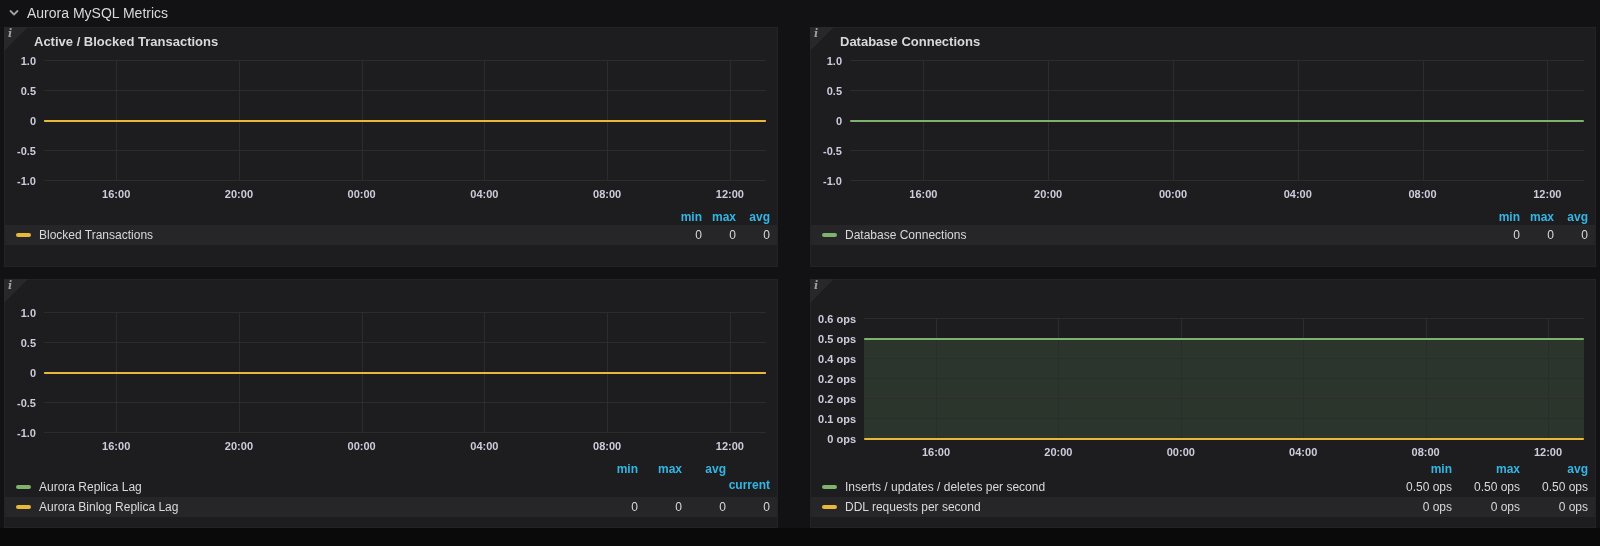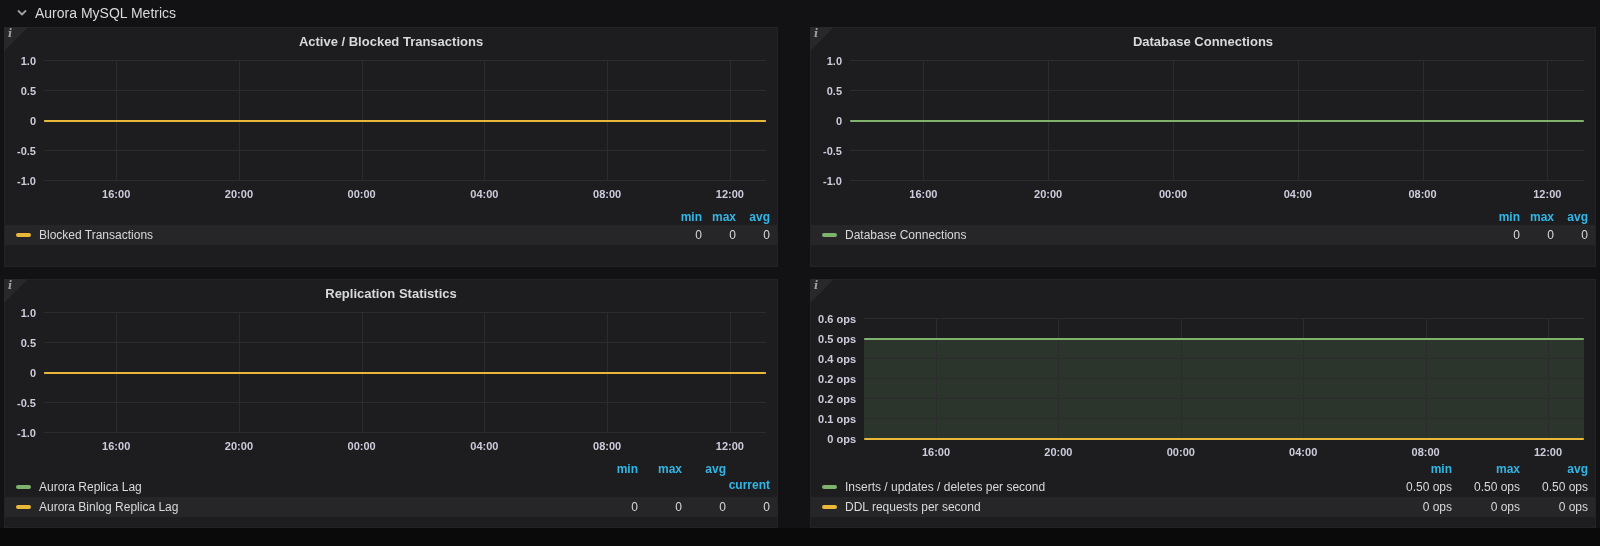--- a/index.html
+++ b/index.html
@@ -5,35 +5,35 @@
   html,body{margin:0;padding:0;}
   body{
     width:1600px;height:546px;position:relative;overflow:hidden;
     background:#121214;
     font-family:"Liberation Sans", sans-serif;
     -webkit-font-smoothing:antialiased;
   }
   
   .row-header{
     position:absolute;left:0;top:0;height:25px;width:100%;
-    display:flex;align-items:center;gap:7px;padding-left:16px;box-sizing:border-box;
+    display:flex;align-items:center;gap:7px;padding-left:8px;box-sizing:border-box;
     color:#d8d9da;font-size:14px;cursor:pointer;
   }
   .row-header .chev{display:flex;align-items:center;}
   
   .panel{
     position:absolute;background:#1d1d1f;
     box-shadow:0 0 0 1px #232325 inset;
   }
   .p1{left:4px;  top:27px;  width:774px; height:240px;}
   .p2{left:810px;top:27px;  width:786px; height:240px;}
   .p3{left:4px;  top:279px; width:774px; height:249px;}
   .p4{left:810px;top:279px; width:786px; height:249px;}
   .panel-title{
-    position:absolute;top:7px;left:30px;right:30px;text-align:center;
+    position:absolute;top:7px;left:30px;right:30px;
     color:#d8d9da;font-size:13px;font-weight:700;cursor:pointer;white-space:nowrap;
     overflow:hidden;text-overflow:ellipsis;
   }
   .info-corner{
     position:absolute;top:0;left:0;width:0;height:0;z-index:6;cursor:pointer;
     border-top:24px solid #28282b;border-right:24px solid transparent;
   }
   .info-corner .glyph{
     position:absolute;top:-24px;left:4px;
     font:italic 700 11px "DejaVu Serif", serif;color:#9fa0a3;
@@ -176,21 +176,20 @@
         <div class="lcol" style="width: 34px;">0</div>
         <div class="lcol" style="width: 34px;">0</div>
       </div>
     </div>
 </div>
 
 <div class="panel p3">
   <div class="info-corner">
       <span class="glyph">i</span>
     </div>
-  <div class="panel-title">Replication Statistics</div>
   <div class="plot">
       <div class="hgrid" style="top: calc(0% - 1px);"></div>
       <div class="ylabel" style="top: 0%;">1.0</div>
       <div class="hgrid" style="top: calc(25% - 1px);"></div>
       <div class="ylabel" style="top: 25%;">0.5</div>
       <div class="hgrid" style="top: calc(50% - 1px);"></div>
       <div class="ylabel" style="top: 50%;">0</div>
       <div class="hgrid" style="top: calc(75% - 1px);"></div>
       <div class="ylabel" style="top: 75%;">-0.5</div>
       <div class="hgrid" style="top: calc(100% - 1px);"></div>

